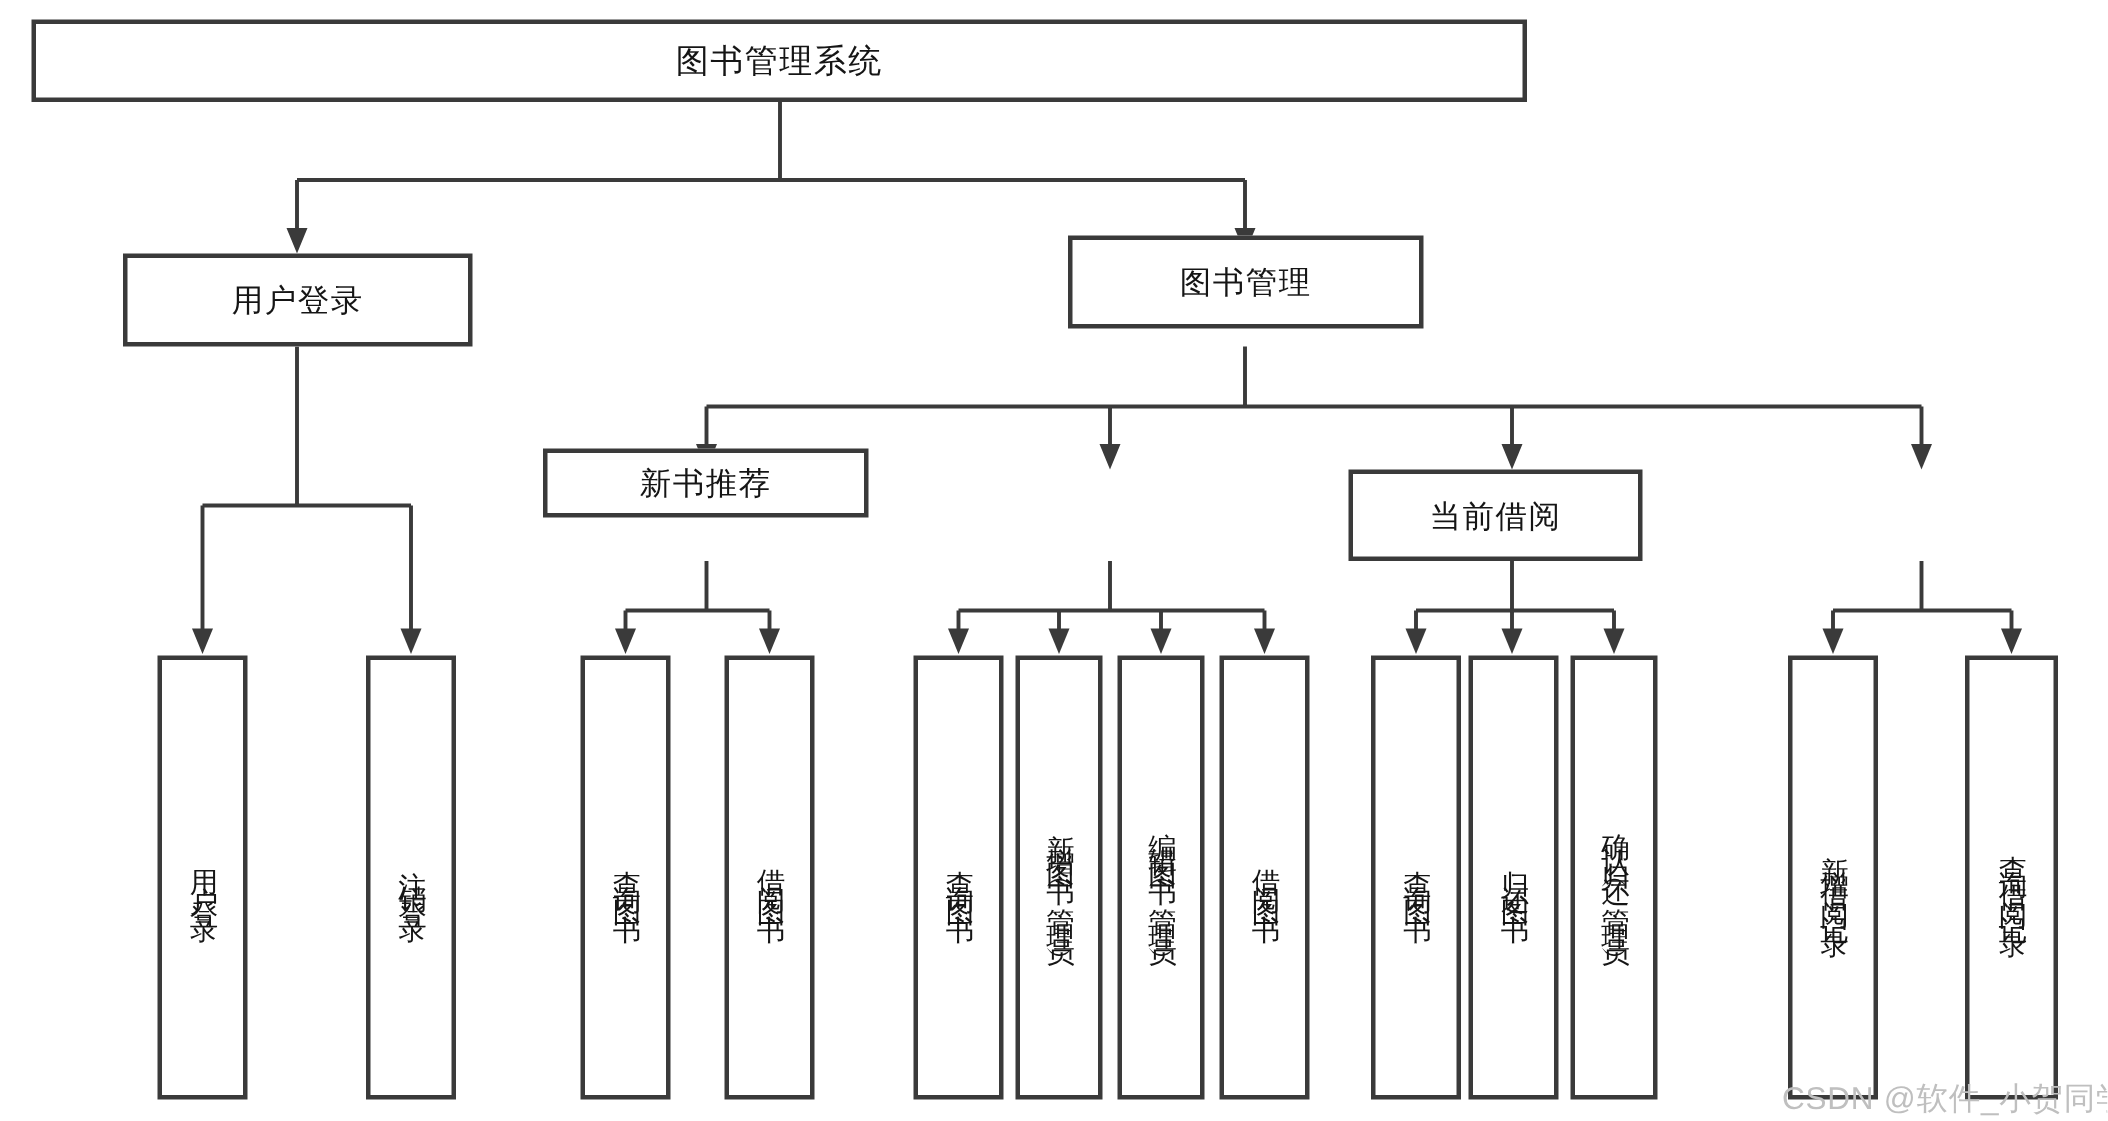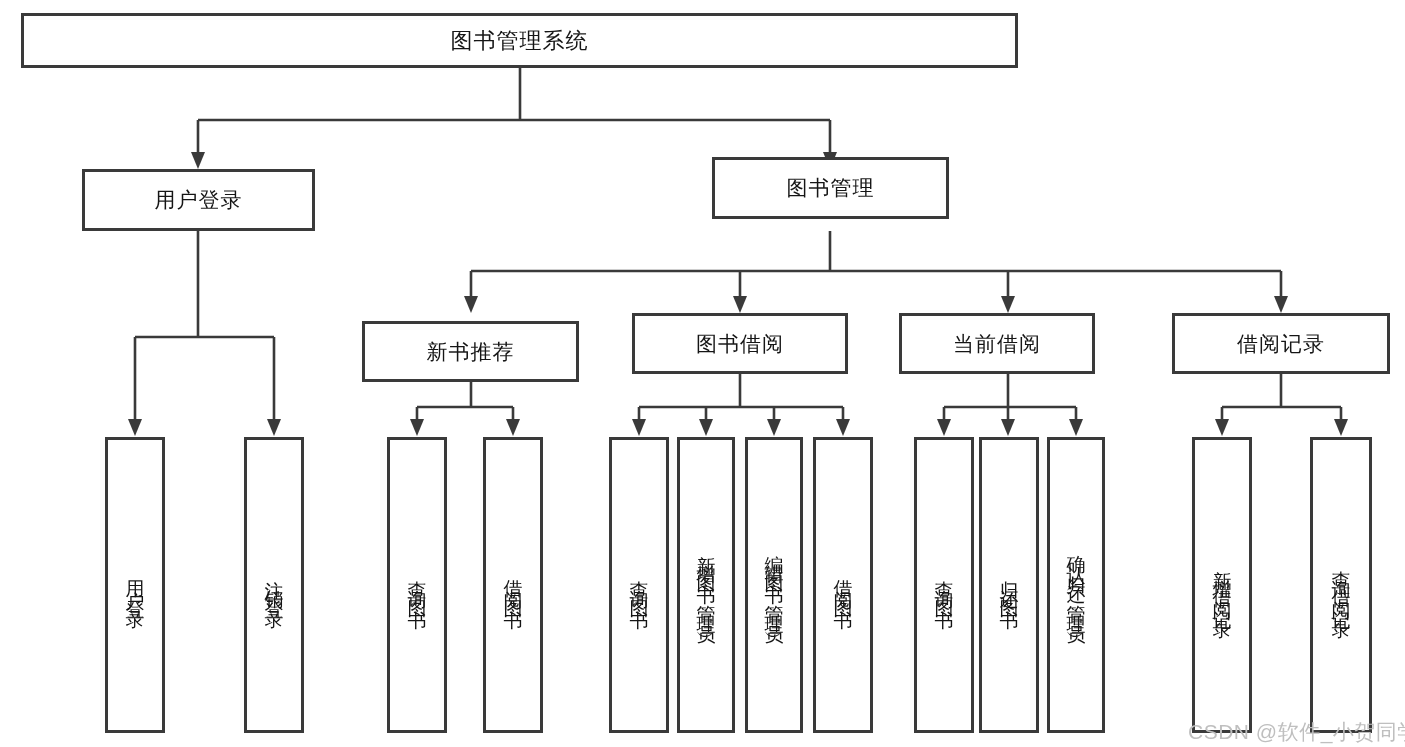--- a/index.html
+++ b/index.html
@@ -87,24 +87,22 @@
       <polygon points="1215,419 1229,419 1222,436"></polygon>
       <polygon points="1334,419 1348,419 1341,436"></polygon>
     </g>
   </svg>
 
   <div class="box title" style="left:21px;top:13px;width:997px;height:55px">图书管理系统</div>
 
   <div class="box h" style="left:82px;top:169px;width:233px;height:62px">用户登录</div>
   <div class="box h" style="left:712px;top:157px;width:237px;height:62px">图书管理</div>
 
-  <div class="box h" style="left:362px;top:321px;width:217px;height:61px">新书推荐</div>
-  <div class="box h" style="left:632px;top:313px;width:216px;height:61px">图书借阅</div>
+  <div class="box h" style="left:362px;top:299px;width:217px;height:46px">新书推荐</div>
   <div class="box h" style="left:899px;top:313px;width:196px;height:61px">当前借阅</div>
-  <div class="box h" style="left:1172px;top:313px;width:218px;height:61px">借阅记录</div>
 
   <div class="box leaf" style="left:105px;width:60px">用户登录</div>
   <div class="box leaf" style="left:244px;width:60px">注销登录</div>
 
   <div class="box leaf" style="left:387px;width:60px">查询图书</div>
   <div class="box leaf" style="left:483px;width:60px">借阅图书</div>
 
   <div class="box leaf" style="left:609px;width:60px">查询图书</div>
   <div class="box leaf" style="left:677px;width:58px">新增图书（管理员）</div>
   <div class="box leaf" style="left:745px;width:58px">编辑图书（管理员）</div>

